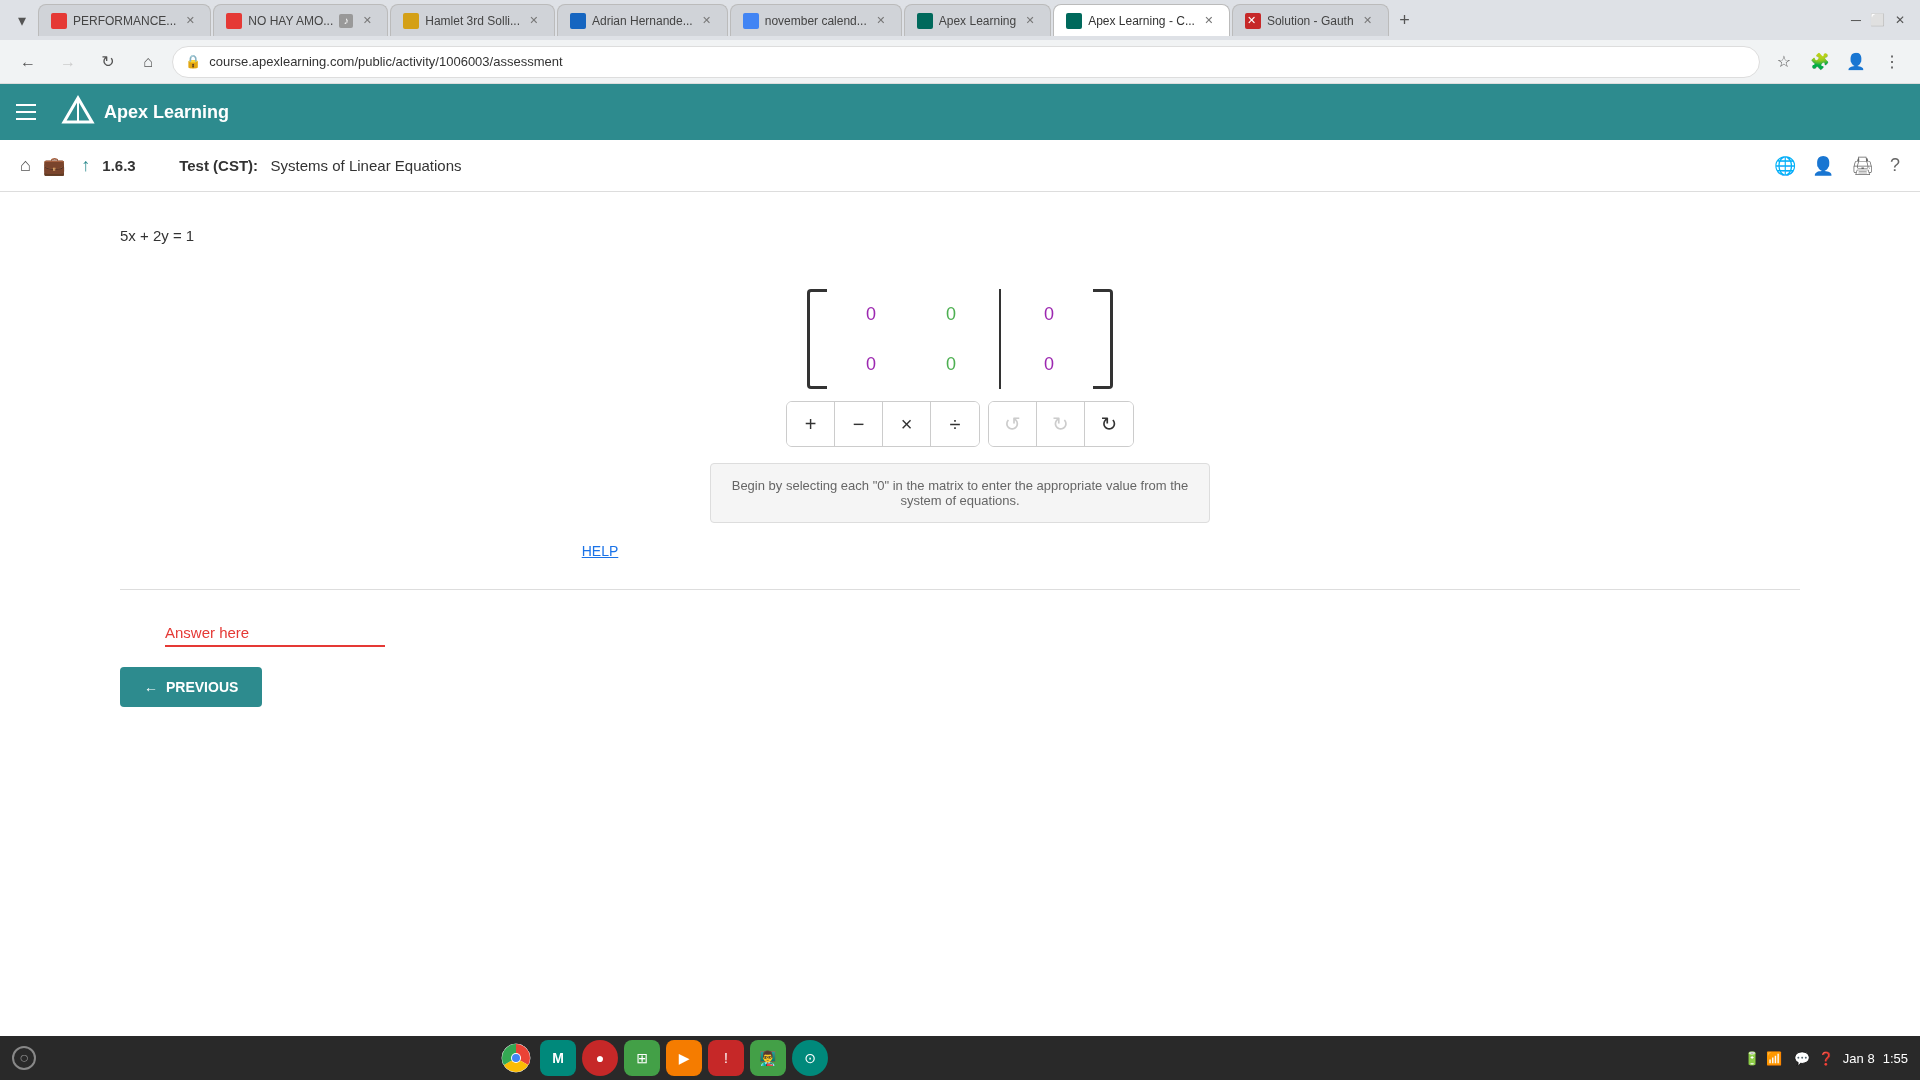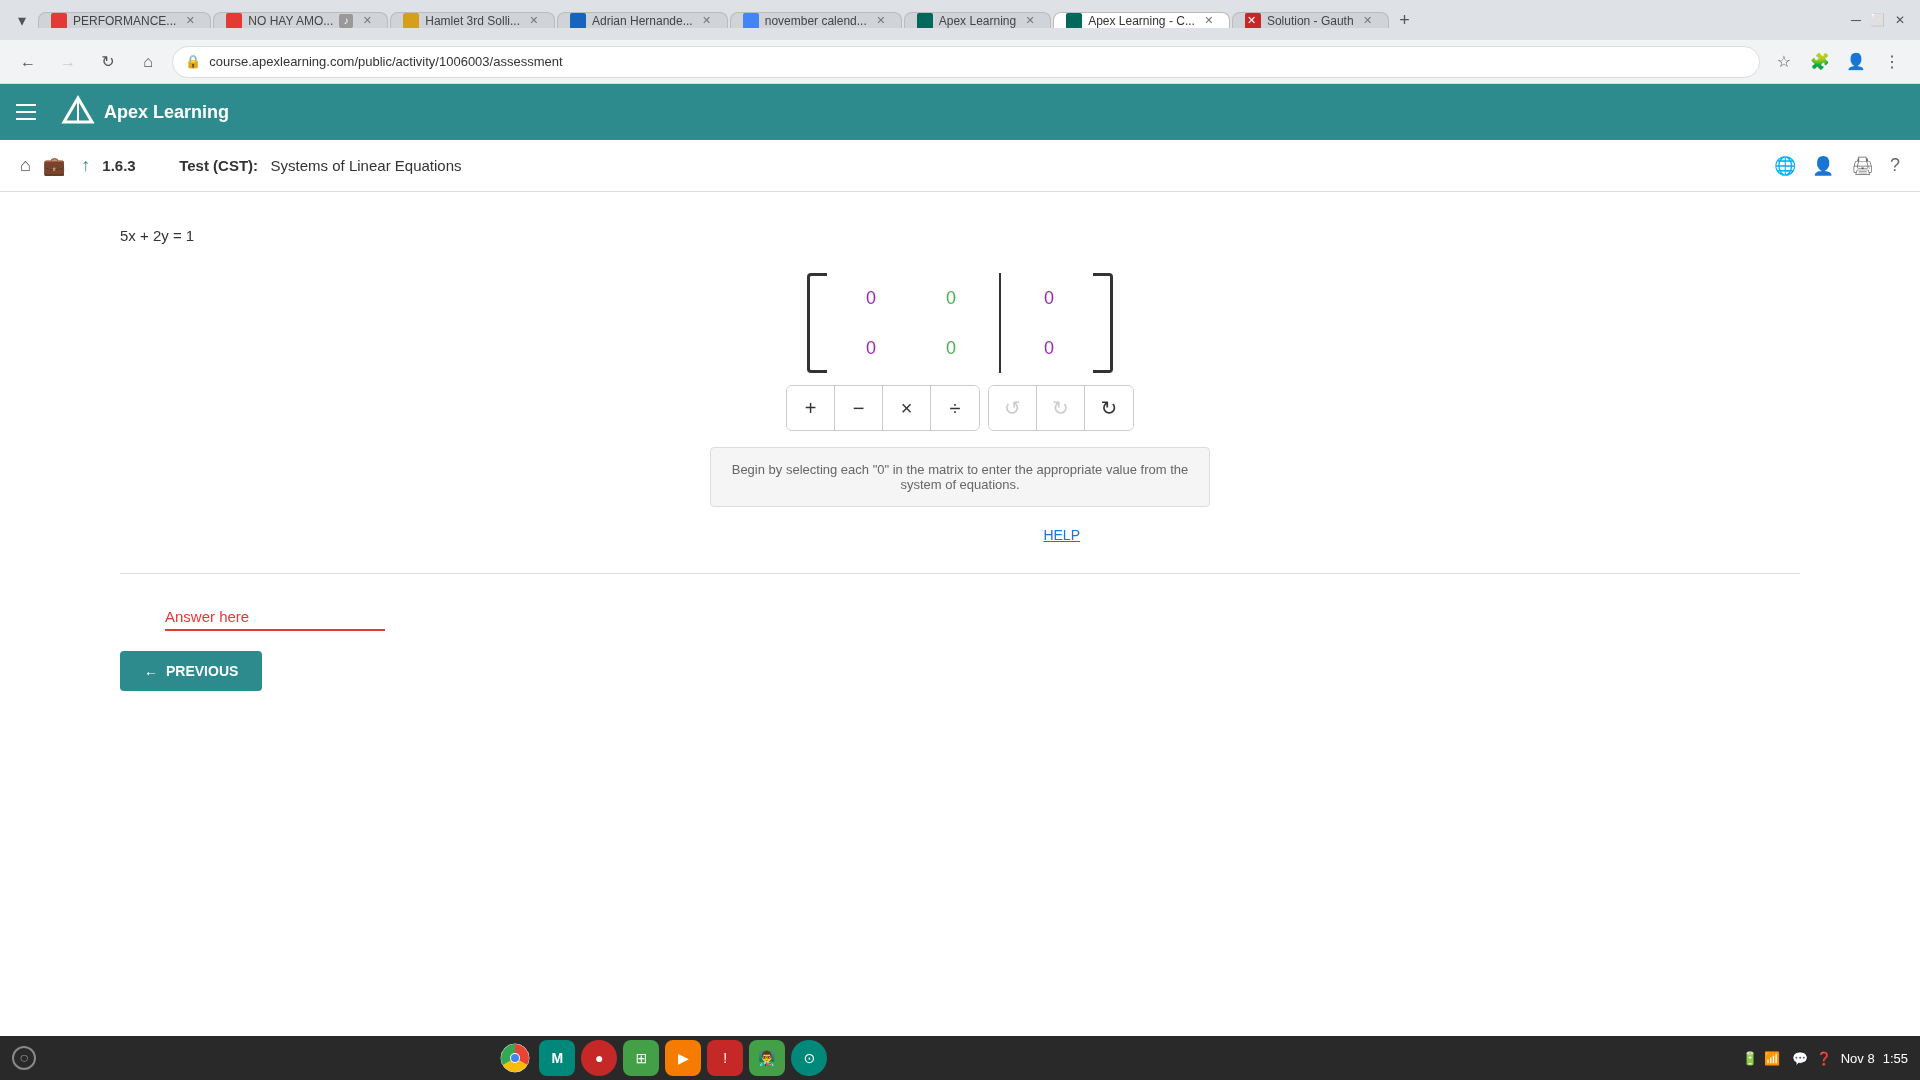--- a/index.html
+++ b/index.html
@@ -14,21 +14,21 @@
       background: #dee1e6;
       height: 40px;
       padding: 0 8px;
       gap: 2px;
     }
     .tab-dropdown {
       width: 28px; height: 28px; display: flex; align-items: center; justify-content: center;
       cursor: pointer; border-radius: 50%; color: #555;
     }
     .tab {
-      display: flex; align-items: center; height: 16px;
+      display: flex; align-items: center; height: 32px;
       padding: 0 12px; border-radius: 8px 8px 0 0;
       font-size: 12px; color: #444; background: #d0d3d8;
       max-width: 200px; min-width: 120px; cursor: pointer;
       border: 1px solid #bbb; border-bottom: none;
       gap: 6px; position: relative; overflow: hidden; white-space: nowrap;
     }
     .tab.active {
       background: #fff; color: #333; z-index: 2;
     }
     .tab-favicon { width: 16px; height: 16px; border-radius: 2px; flex-shrink: 0; }
@@ -64,21 +64,21 @@
       display: flex; align-items: center; height: 52px; padding: 0 20px; border-bottom: 1px solid #ddd;
       background: #fff;
     }
     .sub-header-title { font-size: 15px; color: #333; }
 
     
     .main-content { padding: 30px 120px; background: #fff; }
 
     .question-text { font-size: 15px; color: #333; line-height: 1.5; margin-bottom: 24px; }
 
-    .equations { margin-bottom: 24px; }
+    .equations { margin-bottom: 40px; }
     .equations p { font-size: 15px; color: #333; line-height: 1.8; }
 
     
     .matrix-container { display: flex; flex-direction: column; align-items: center; margin: 20px 0; }
     .matrix-wrapper { display: flex; align-items: center; gap: 4px; }
     .matrix-bracket-left {
       width: 20px; height: 100px; border-left: 3px solid #333; border-top: 3px solid #333; border-bottom: 3px solid #333;
       border-radius: 4px 0 0 4px;
     }
     .matrix-cells { display: grid; grid-template-columns: repeat(2, 80px); grid-template-rows: repeat(2, 50px); }
@@ -101,21 +101,21 @@
       cursor: pointer; background: #fff; border-right: 1px solid #ccc; font-size: 20px; color: #333;
     }
     .toolbar-btn:last-child { border-right: none; }
     .toolbar-btn.disabled { color: #ccc; cursor: default; }
 
     .hint-box {
       background: #f5f5f5; border: 1px solid #ddd; border-radius: 4px; padding: 14px 20px;
       font-size: 13px; color: #666; text-align: center; margin-top: 16px; max-width: 500px;
     }
 
-    .help-link { color: #1a73e8; text-decoration: underline; font-size: 14px; cursor: pointer; margin-top: 8px; display: block; text-align: right; max-width: 960px; }
+    .help-link { color: #1a73e8; text-decoration: underline; font-size: 14px; cursor: pointer; margin-top: 8px; display: block; text-align: center; max-width: 960px; }
 
     .divider { border: none; border-top: 1px solid #ddd; margin: 30px 0; }
 
     .answer-input {
       border: none; border-bottom: 2px solid #e53935; outline: none; font-size: 15px;
       color: #e53935; width: 220px; padding: 4px 0; margin-left: 45px;
     }
     .answer-input::placeholder { color: #e53935; }
 
     .submit-btn {
@@ -381,17 +381,17 @@
   </div>
 
   <div class="taskbar-right">
     <div style="display:flex; gap:6px;">
       <span>🔋</span>
       <span>📶</span>
     </div>
     <div style="display:flex; gap:8px; align-items:center;">
       <span>💬</span>
       <span>❓</span>
-      <span>Nov 8</span>
+      <span>Jan 8</span>
       <span>1:55</span>
     </div>
   </div>
 </div>
 
 </body></html>

